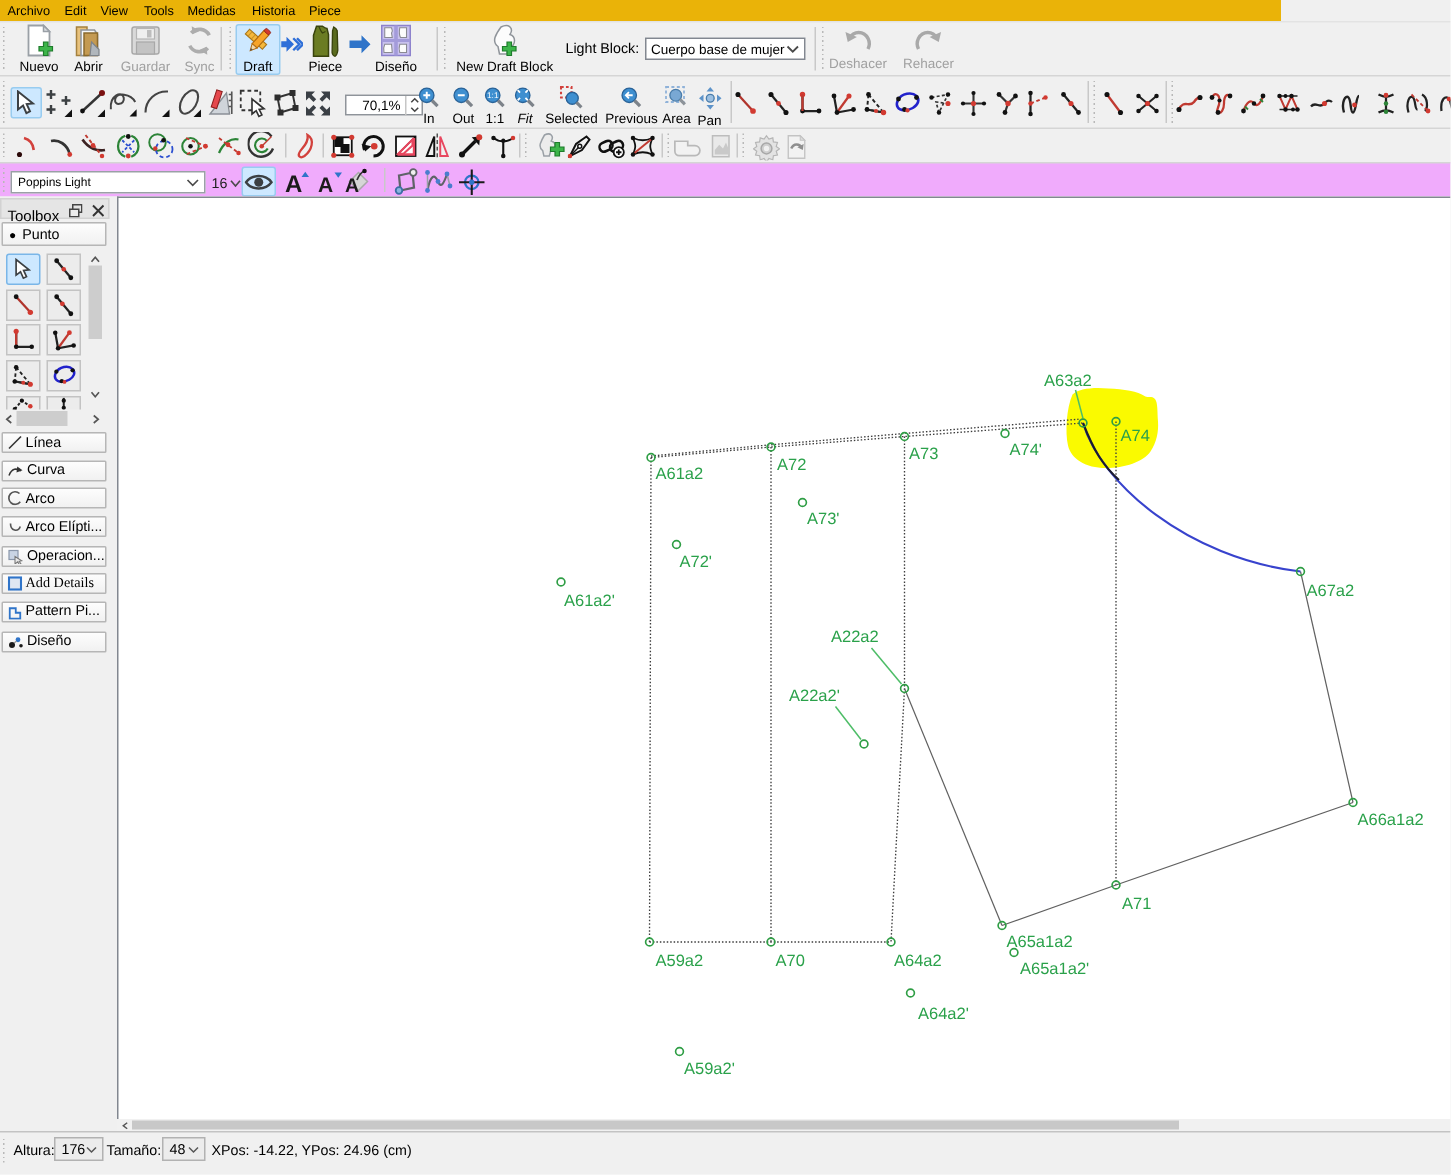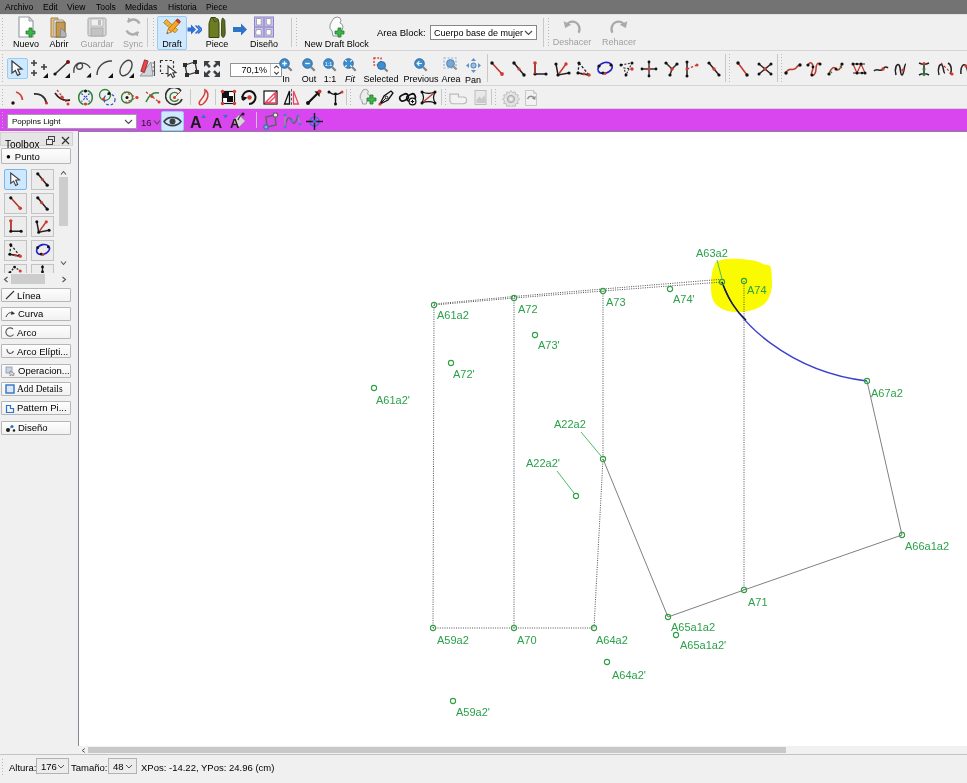--- a/index.html
+++ b/index.html
@@ -1,26 +1,26 @@
 <!DOCTYPE html>
 <html><head>
 <meta charset="utf-8">
 <style>
   * { margin:0; padding:0; box-sizing:border-box; }
   html,body { width:967px; height:783px; overflow:hidden; }
   body { font-family:"Liberation Sans", sans-serif; background:#f0f0f0; position:relative; font-size:9.5px; color:#000; }
   .abs { position:absolute; }
   
-  .menubar { position:absolute; left:0; top:0; width:967px; height:14px; background:#737373; }
+  .menubar { position:absolute; left:0; top:0; width:854px; height:14px; background:#eab308; }
   .menubar span { position:absolute; top:2px; font-size:8.5px; }
   
   .row1 { position:absolute; left:0; top:14px; width:967px; height:36px; background:#f0f0f0; border-top:1px solid #e3e3e3; }
   .row2 { position:absolute; left:0; top:50px; width:967px; height:35px; background:#f0f0f0; border-top:1px solid #d5d5d5; }
   .row3 { position:absolute; left:0; top:85px; width:967px; height:23px; background:#f0f0f0; border-top:1px solid #d5d5d5; }
-  .row4 { position:absolute; left:0; top:108px; width:967px; height:23px; background:#d946ef; border-top:1px solid #d5d5d5; }
+  .row4 { position:absolute; left:0; top:108px; width:967px; height:23px; background:#f0abfc; border-top:1px solid #d5d5d5; }
   .grip { position:absolute; top:3px; bottom:3px; width:3px;
     background-image:repeating-linear-gradient(to bottom,#b8b8b8 0 1px,transparent 1px 3px);
     background-size:1px 100%; background-repeat:no-repeat; background-position:1px 0; }
   .vsep { position:absolute; top:3px; bottom:3px; width:1px; background:#c8c8c8; }
   .tbtn { position:absolute; display:flex; flex-direction:column; align-items:center; }
   .tbtn .lab { font-size:9px; margin-top:1px; white-space:nowrap; }
   .dis { color:#a0a0a0; }
   .sel { background:#cde8ff; border:1px solid #98ccf0; border-radius:2px; }
   .ibtn { position:absolute; width:21px; height:21px; display:flex; align-items:center; justify-content:center; }
   
@@ -150,21 +150,21 @@
   <div class="grip" style="left:295px"></div>
 
   <div class="tbtn" style="left:299px; top:1px; width:75px;">
     <svg width="22" height="22" viewBox="0 0 22 22">
       <path d="M8 2 q4 -2 6 0 q2 2 0 5 q3 1 3 4 q0 4 -4 5 l-1 4 h-5 l-1 -5 q-3 -2 -2 -6 q1 -3 4 -7 z" fill="#fcfcfc" stroke="#8f949a" stroke-width="1"></path>
       <path d="M12 12 h3 v3 h3 v3 h-3 v3 h-3 v-3 h-3 v-3 h3 z" fill="#3db54a" stroke="#1e7c2c" stroke-width="0.8"></path>
     </svg>
     <div class="lab">New Draft Block</div>
   </div>
 
-  <div class="abs" style="left:377px; top:12px; font-size:9.5px;">Area Block:</div>
+  <div class="abs" style="left:377px; top:12px; font-size:9.5px;">Light Block:</div>
   <div class="combo" style="left:430px; top:10px; width:107px; height:15px; font-size:9px;">
     <div class="cx" style="padding-left:3px; letter-spacing:0;">Cuerpo base de mujer</div>
     <svg class="chev" viewBox="0 0 9 6">
         <path d="M1 1 l3.5 3.5 L8 1" fill="none" stroke="#4a4a4a" stroke-width="1.2"></path>
       </svg>
   </div>
   <div class="vsep" style="left:543px"></div>
   <div class="grip" style="left:547px"></div>
 
   <div class="tbtn" style="left:550px; top:2px; width:44px;">

